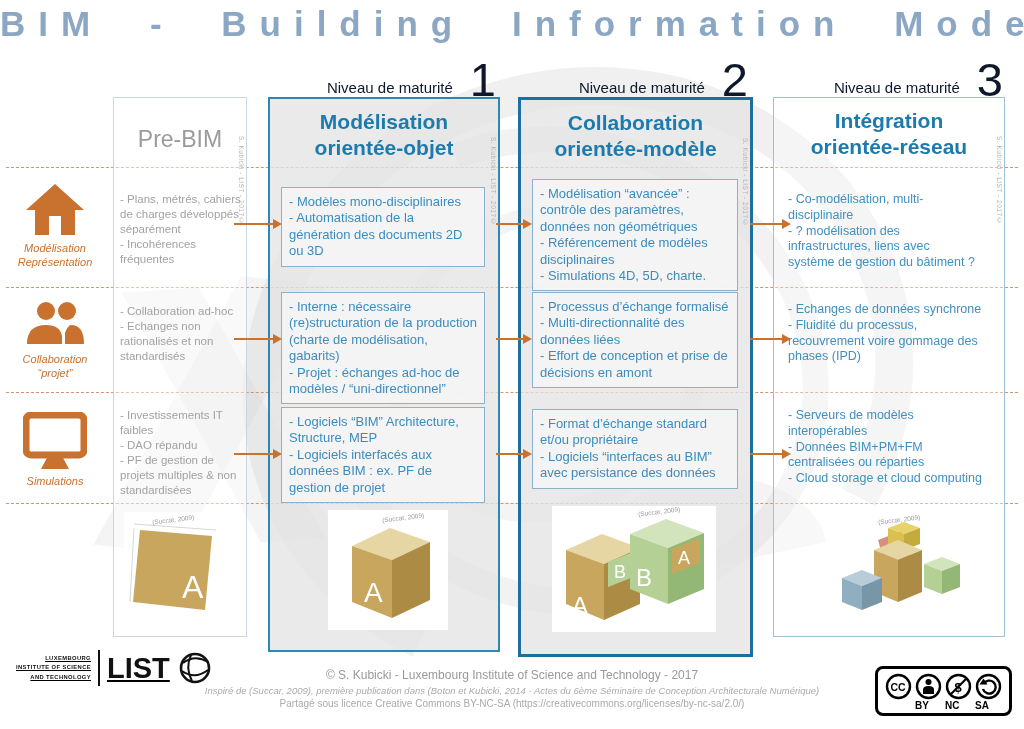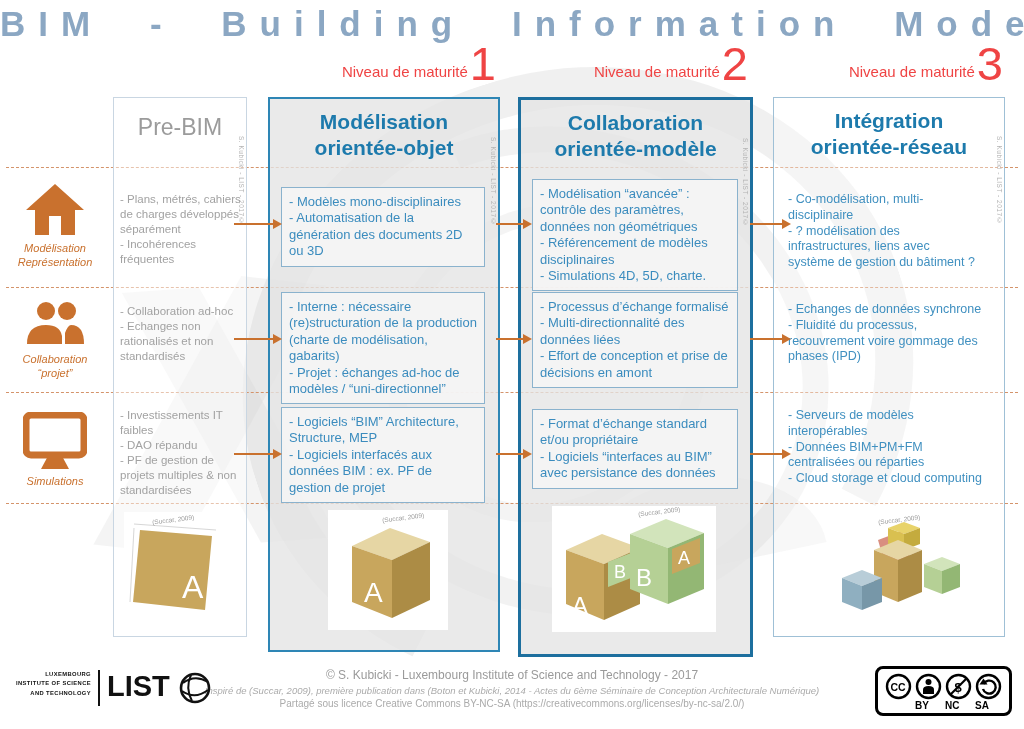--- a/index.html
+++ b/index.html
@@ -17,40 +17,40 @@
   .shard{position:absolute;background:rgba(205,205,205,0.22);pointer-events:none;}
   .shard1{left:165px;top:280px;width:90px;height:270px;transform:skewX(-24deg) rotate(6deg);}
   .shard2{left:190px;top:290px;width:80px;height:250px;transform:skewX(26deg) rotate(-4deg);}
   .shard3{left:560px;top:480px;width:260px;height:90px;border-radius:50% 50% 0 0/100% 100% 0 0;transform:rotate(-12deg);}
 
   
   .title{position:absolute;top:4px;left:0;width:100%;text-align:center;color:#8ba7c3;
          font-size:35px;font-weight:bold;letter-spacing:13px;word-spacing:24px;white-space:nowrap;}
 
   
-  .mat{position:absolute;top:40px;height:44px;display:flex;align-items:flex-end;justify-content:flex-end;
-       gap:2px;color:#ef4444;z-index:3;}
+  .mat{position:absolute;top:56px;height:44px;display:flex;align-items:flex-end;justify-content:flex-end;
+       gap:17px;color:#0f172a;z-index:3;}
   .mat .lbl{font-size:15px;margin-bottom:4px;}
   .mat .num{font-size:47px;line-height:0.82;font-weight:normal;}
   .mat1{left:268px;width:228px;}
   .mat2{left:518px;width:230px;}
   .mat3{left:773px;width:230px;}
 
   
   .dash{position:absolute;left:6px;right:6px;border-top:1px dashed #d4936a;z-index:1;}
 
   
   .col{position:absolute;top:97px;z-index:2;}
   .col-prebim{left:113px;width:132px;height:538px;border:1px solid #c9d6e2;background:rgba(255,255,255,0.45);}
   .col-l1{left:268px;width:228px;height:551px;border:2px solid #2e86b5;background:rgba(228,228,228,0.78);}
   .col-l2{left:518px;width:229px;height:554px;border:3px solid #1d6f9e;background:rgba(228,228,228,0.78);}
   .col-l3{left:773px;width:230px;height:538px;border:1px solid #9fc0d6;background:rgba(255,255,255,0.35);}
   .colhead{white-space:pre-line;text-align:center;font-weight:bold;color:#1d7aac;font-size:21px;
            line-height:1.25;margin-top:10px;}
-  .colhead-gray{text-align:center;color:#9b9b9b;font-size:23px;font-weight:normal;margin-top:16px;}
+  .colhead-gray{text-align:center;color:#9b9b9b;font-size:23px;font-weight:normal;margin-top:28px;}
   .vcredit{position:absolute;top:38px;right:1px;writing-mode:vertical-rl;font-size:6.5px;color:#b3b3b3;
            letter-spacing:0.5px;}
 
   
   .cellbox{position:absolute;left:11px;right:11px;background:rgba(246,246,246,0.85);
            border:1px solid #8ab2cd;padding:6px 7px;font-size:13px;line-height:1.26;color:#3b8cbe;
            white-space:pre-line;z-index:3;}
   .celltext-blue{position:absolute;left:13px;right:16px;font-size:12.5px;line-height:1.26;color:#4090c0;
            white-space:pre-line;z-index:3;}
   .celltext-gray{position:absolute;left:8px;right:3px;font-size:11.5px;line-height:1.3;color:#a2a2a2;
@@ -69,21 +69,21 @@
   
   .card{position:absolute;background:#fff;z-index:3;}
   .caption{position:absolute;font-size:6.5px;color:#9a9a9a;transform:rotate(-7deg);white-space:nowrap;z-index:4;}
 
   
   .f-copy{position:absolute;left:180px;right:180px;top:668px;text-align:center;font-size:12px;color:#9a9a9a;}
   .f-src{position:absolute;left:120px;right:120px;top:685px;text-align:center;font-size:9.5px;
          font-style:italic;color:#ababab;}
   .f-lic{position:absolute;left:120px;right:120px;top:698px;text-align:center;font-size:10px;color:#ababab;}
 
-  .listlogo{position:absolute;left:16px;top:670px;display:flex;align-items:flex-start;gap:7px;z-index:3;}
+  .listlogo{position:absolute;left:16px;top:650px;display:flex;align-items:center;gap:7px;z-index:3;text-decoration:underline;}
   .listlogo .org{font-size:5.8px;font-weight:bold;color:#111;text-align:right;line-height:1.6;
                  letter-spacing:0.4px;white-space:pre-line;}
   .listlogo .bar{width:2px;height:36px;background:#111;}
   .listlogo .name{font-size:29px;font-weight:bold;color:#111;letter-spacing:0px;}
 
   .ccbadge{position:absolute;right:12px;top:666px;border:3px solid #000;border-radius:8px;background:#fff;
            padding:4px 7px 2px;z-index:3;display:grid;grid-template-columns:repeat(4,27px);gap:1px 3px;}
   .ccbadge .cclab{font-size:10px;font-weight:bold;color:#000;text-align:left;line-height:1;}
 </style>
 </head>

